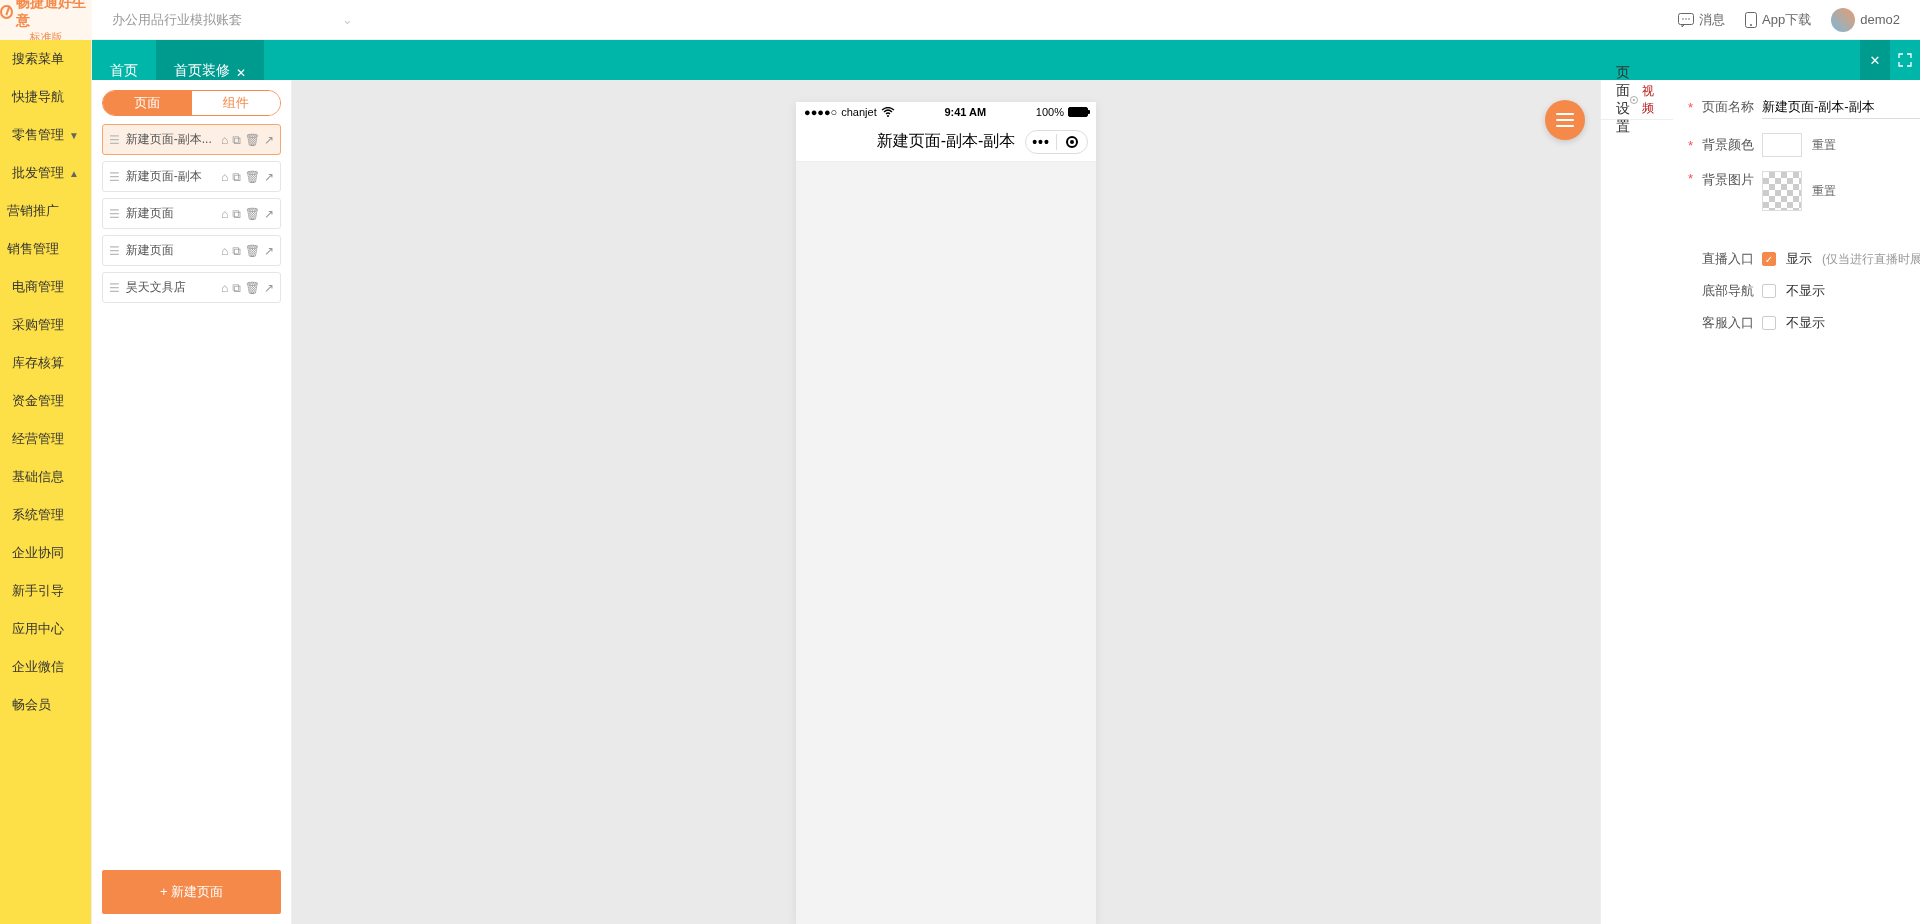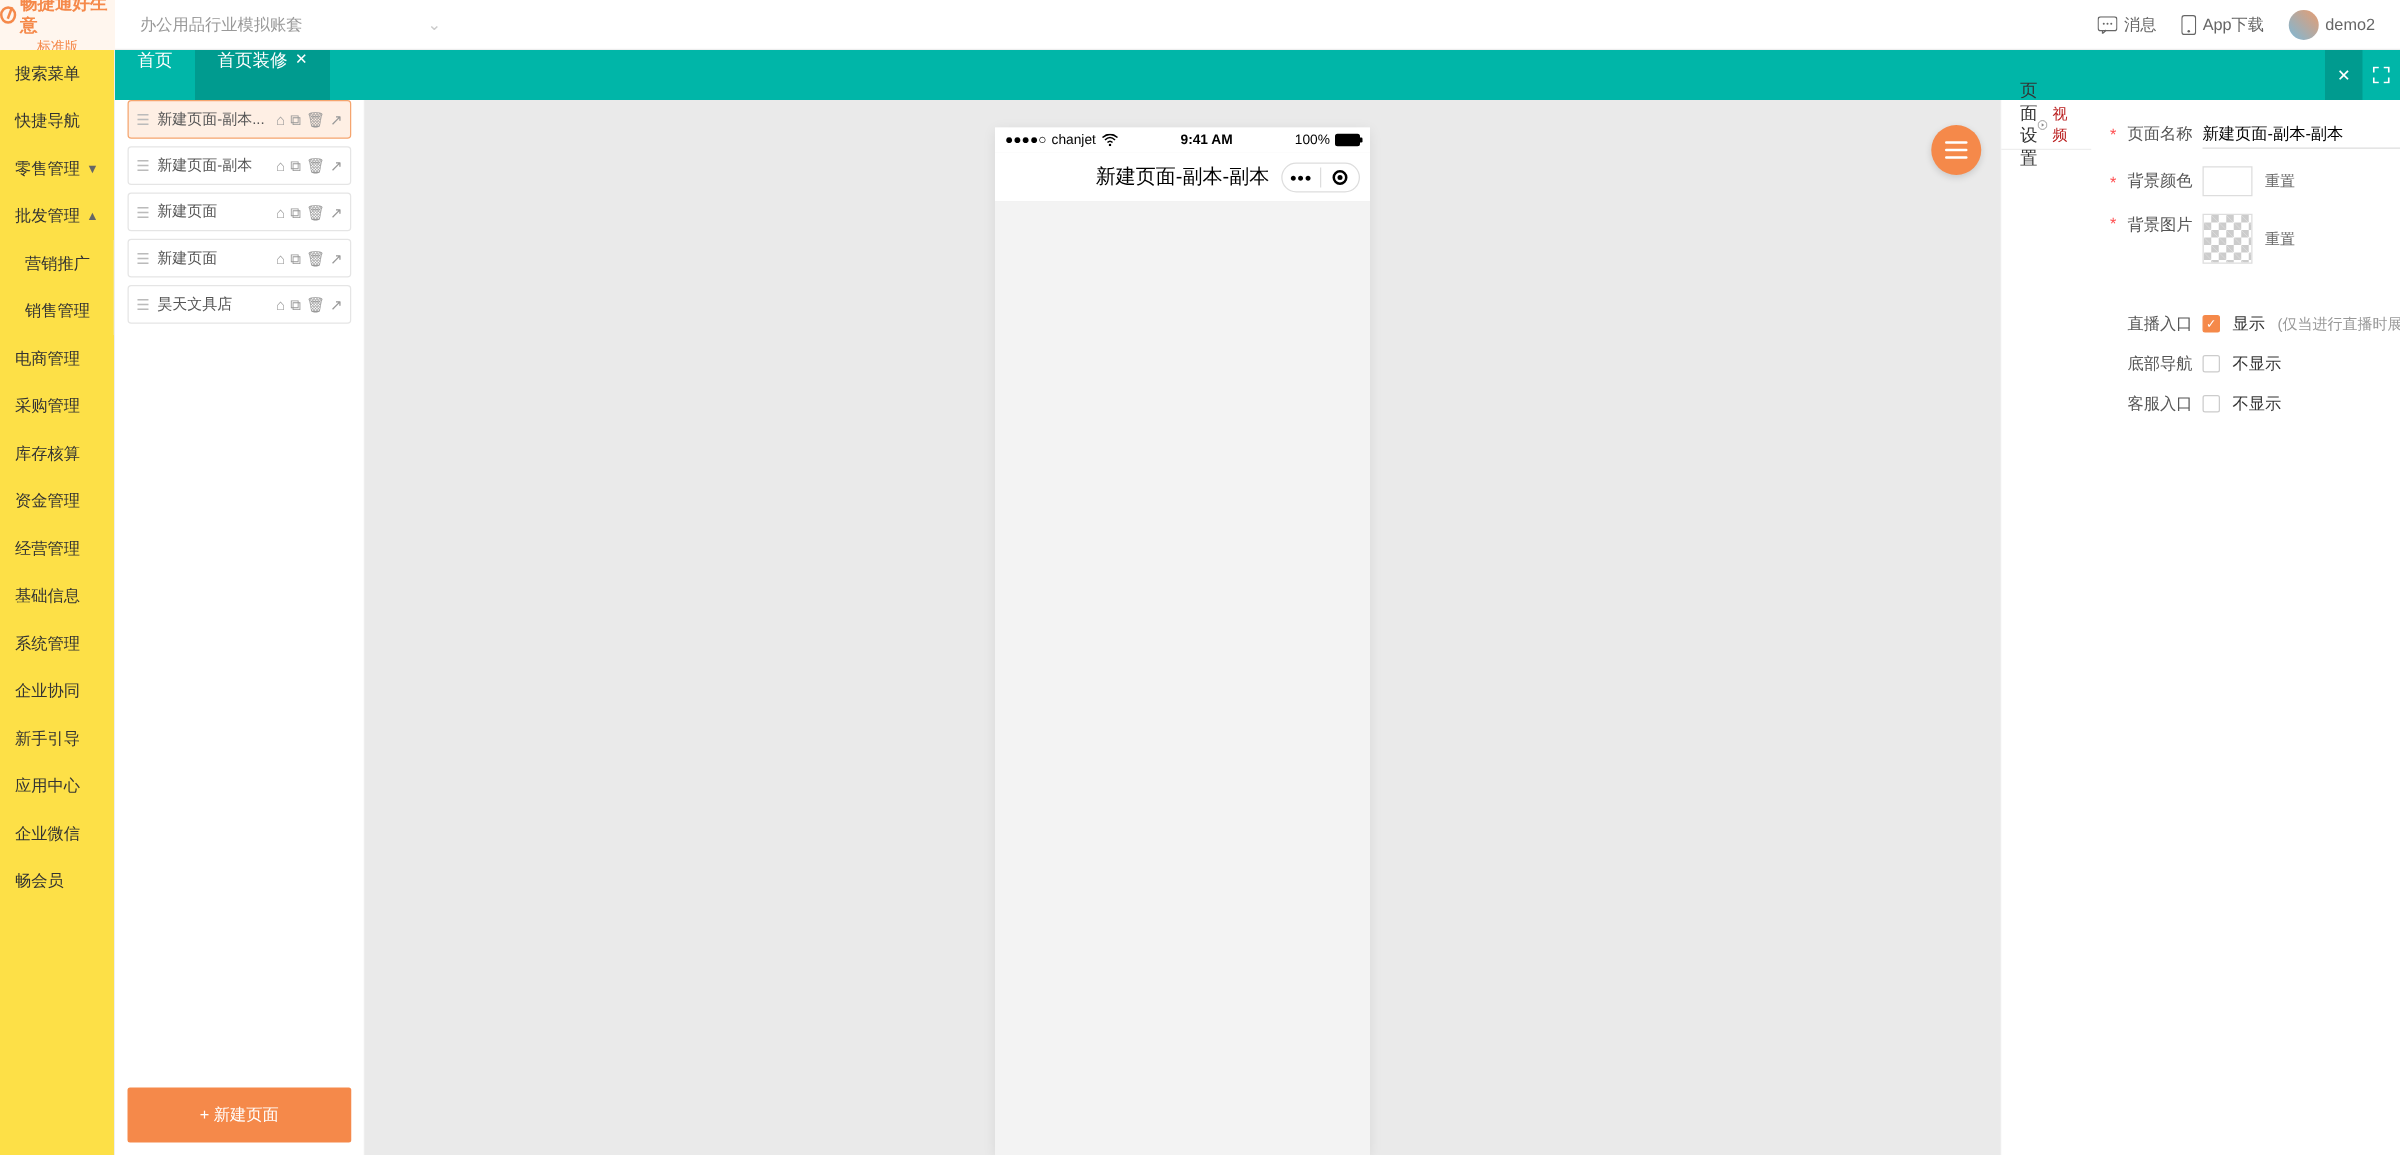--- a/index.html
+++ b/index.html
@@ -14,30 +14,30 @@
 .header-right { margin-left: auto; display: flex; align-items: center; gap: 20px; padding-right: 20px; }
 .header-item { display: flex; align-items: center; gap: 5px; color: #666; font-size: 13px; cursor: pointer; }
 .avatar { width: 24px; height: 24px; border-radius: 50%; background: linear-gradient(45deg, #7cb8d8, #e89c6f); }
 
 
 .body-wrap { display: flex; height: calc(100% - 40px); }
 
 
 .sidebar { width: 92px; border-right: 1px solid #eee; overflow-y: auto; background: #fde047; flex-shrink: 0; }
 .sidebar-item { padding: 10px 12px; font-size: 13px; color: #333; cursor: pointer; display: flex; align-items: center; justify-content: space-between; }
-.sidebar-item.indent { padding-left: 20px; color: #333; }
+.sidebar-item.indent { padding-left: 7px; color: #333; }
 .sidebar .caret { font-size: 10px; color: #666; }
 .submenu-wrap{ border-right:3px solid #eee; margin-right:-3px;}
 
 
 .main { flex: 1; display: flex; flex-direction: column; min-width: 0; }
 
 
 .tabs-strip { height: 40px; background: #00B6A8; display: flex; align-items: stretch; }
-.tab { padding: 0 18px; display: flex; align-items: flex-start; color: #fff; font-size: 14px; cursor: pointer; gap: 6px; }
+.tab { padding: 0 18px; display: flex; align-items: flex-end; color: #fff; font-size: 14px; cursor: pointer; gap: 6px; }
 .tab.active { background: #009B8F; }
 .tab .close { font-size: 12px; }
 .tabs-right { margin-left: auto; display: flex; align-items: center; }
 .tabs-right .btn { width: 30px; height: 40px; display: flex; align-items: center; justify-content: center; color: #fff; cursor: pointer; }
 .tabs-right .close-btn { background: #009B8F; }
 
 
 .content { flex: 1; display: flex; min-height: 0; }
 
 
@@ -225,20 +225,26 @@
           <svg width="14" height="14" viewBox="0 0 14 14" stroke="#fff" fill="none" stroke-width="1.3">
               <path d="M1 5V1h4M13 5V1H9M1 9v4h4M13 9v4H9"></path>
             </svg>
         </div>
       </div>
     </div>
 
     <div class="content">
 
       <div class="page-panel">
+        <div class="page-tabs-wrap">
+          <div class="page-tabs">
+            <div class="page-tab active">页面</div>
+            <div class="page-tab">组件</div>
+          </div>
+        </div>
         <div class="page-list">
           <div class="page-item selected">
             <span class="drag">☰</span>
             <span class="name">新建页面-副本...</span>
             <span class="actions">
               <span>⌂</span>
               <span>⧉</span>
               <span>🗑</span>
               <span>↗</span>
             </span>

